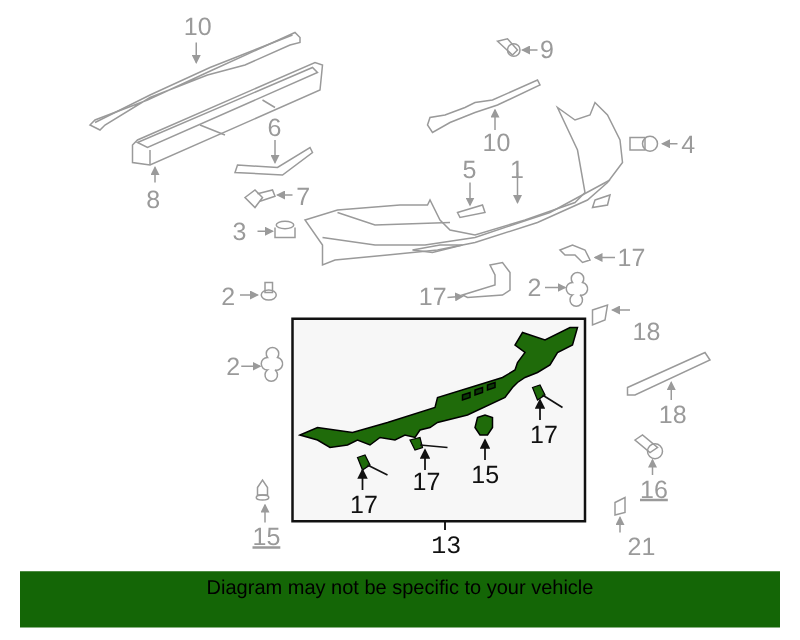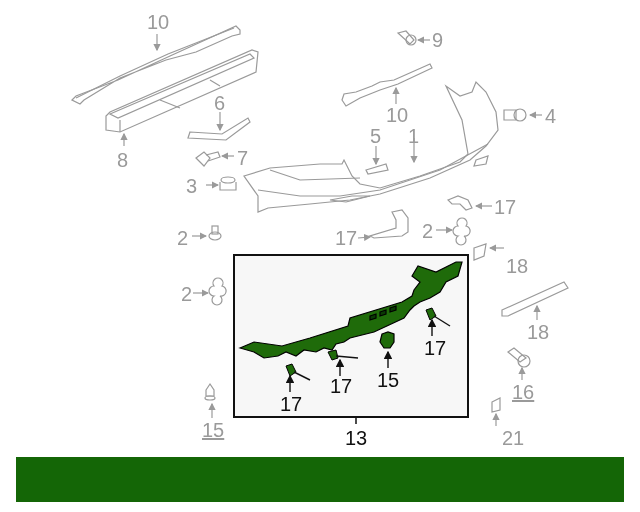--- a/index.html
+++ b/index.html
@@ -169,21 +169,22 @@
   <span class="callout" style="left:181px;top:284px;">2</span>
   <span class="callout" style="left:422px;top:221px;">2</span>
   <span class="callout" style="left:494px;top:197px;">17</span>
   <span class="callout" style="left:335px;top:228px;">17</span>
   <span class="callout" style="left:506px;top:256px;">18</span>
   <span class="callout" style="left:527px;top:322px;">18</span>
   <span class="callout" style="left:512px;top:382px;text-decoration:underline;">16</span>
   <span class="callout" style="left:502px;top:428px;">21</span>
   <span class="callout" style="left:202px;top:420px;text-decoration:underline;">15</span>
 
-  <span class="callout dark" style="left:345px;top:428px;">13</span>
+  <span class="callout dark" style="left:345px;top:428px;font-family:Liberation Mono, monospace;">13</span>
   <span class="callout dark" style="left:377px;top:370px;">15</span>
   <span class="callout dark" style="left:280px;top:394px;">17</span>
   <span class="callout dark" style="left:330px;top:376px;">17</span>
   <span class="callout dark" style="left:424px;top:338px;">17</span>
 </div>
 
 <div id="banner">
+  <div>Diagram may not be specific to your vehicle</div>
 </div>
 
 </body></html>

